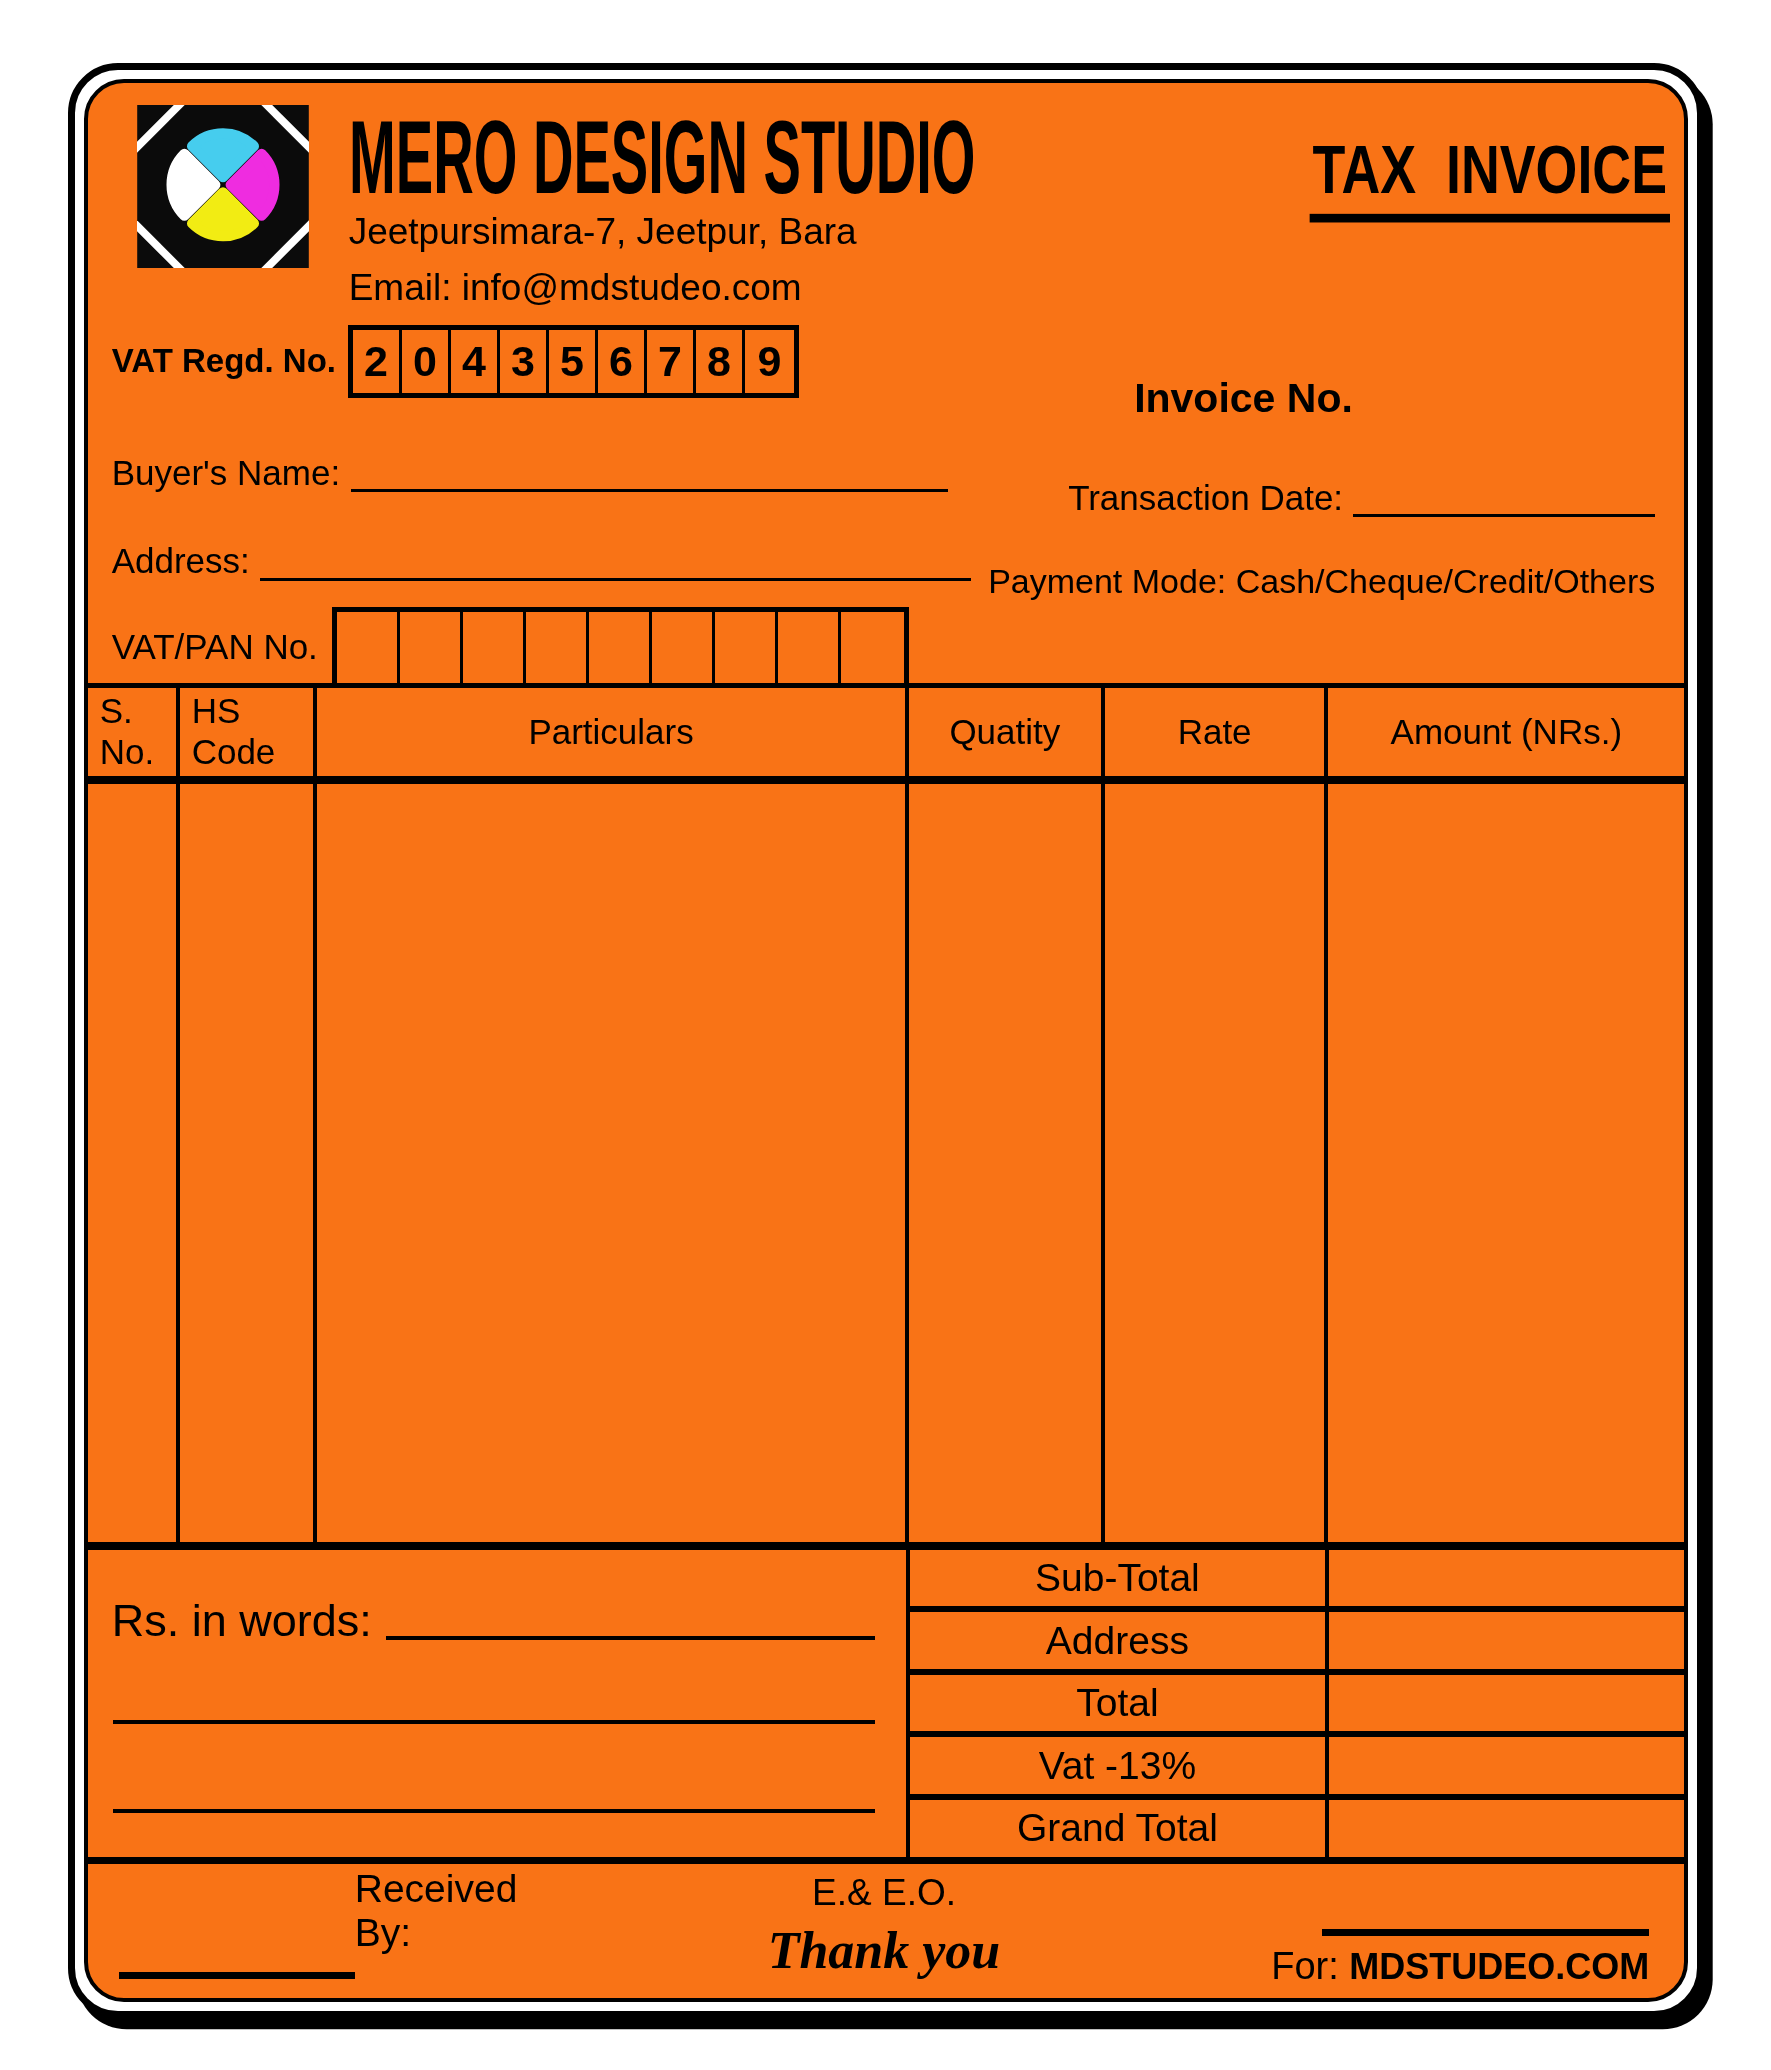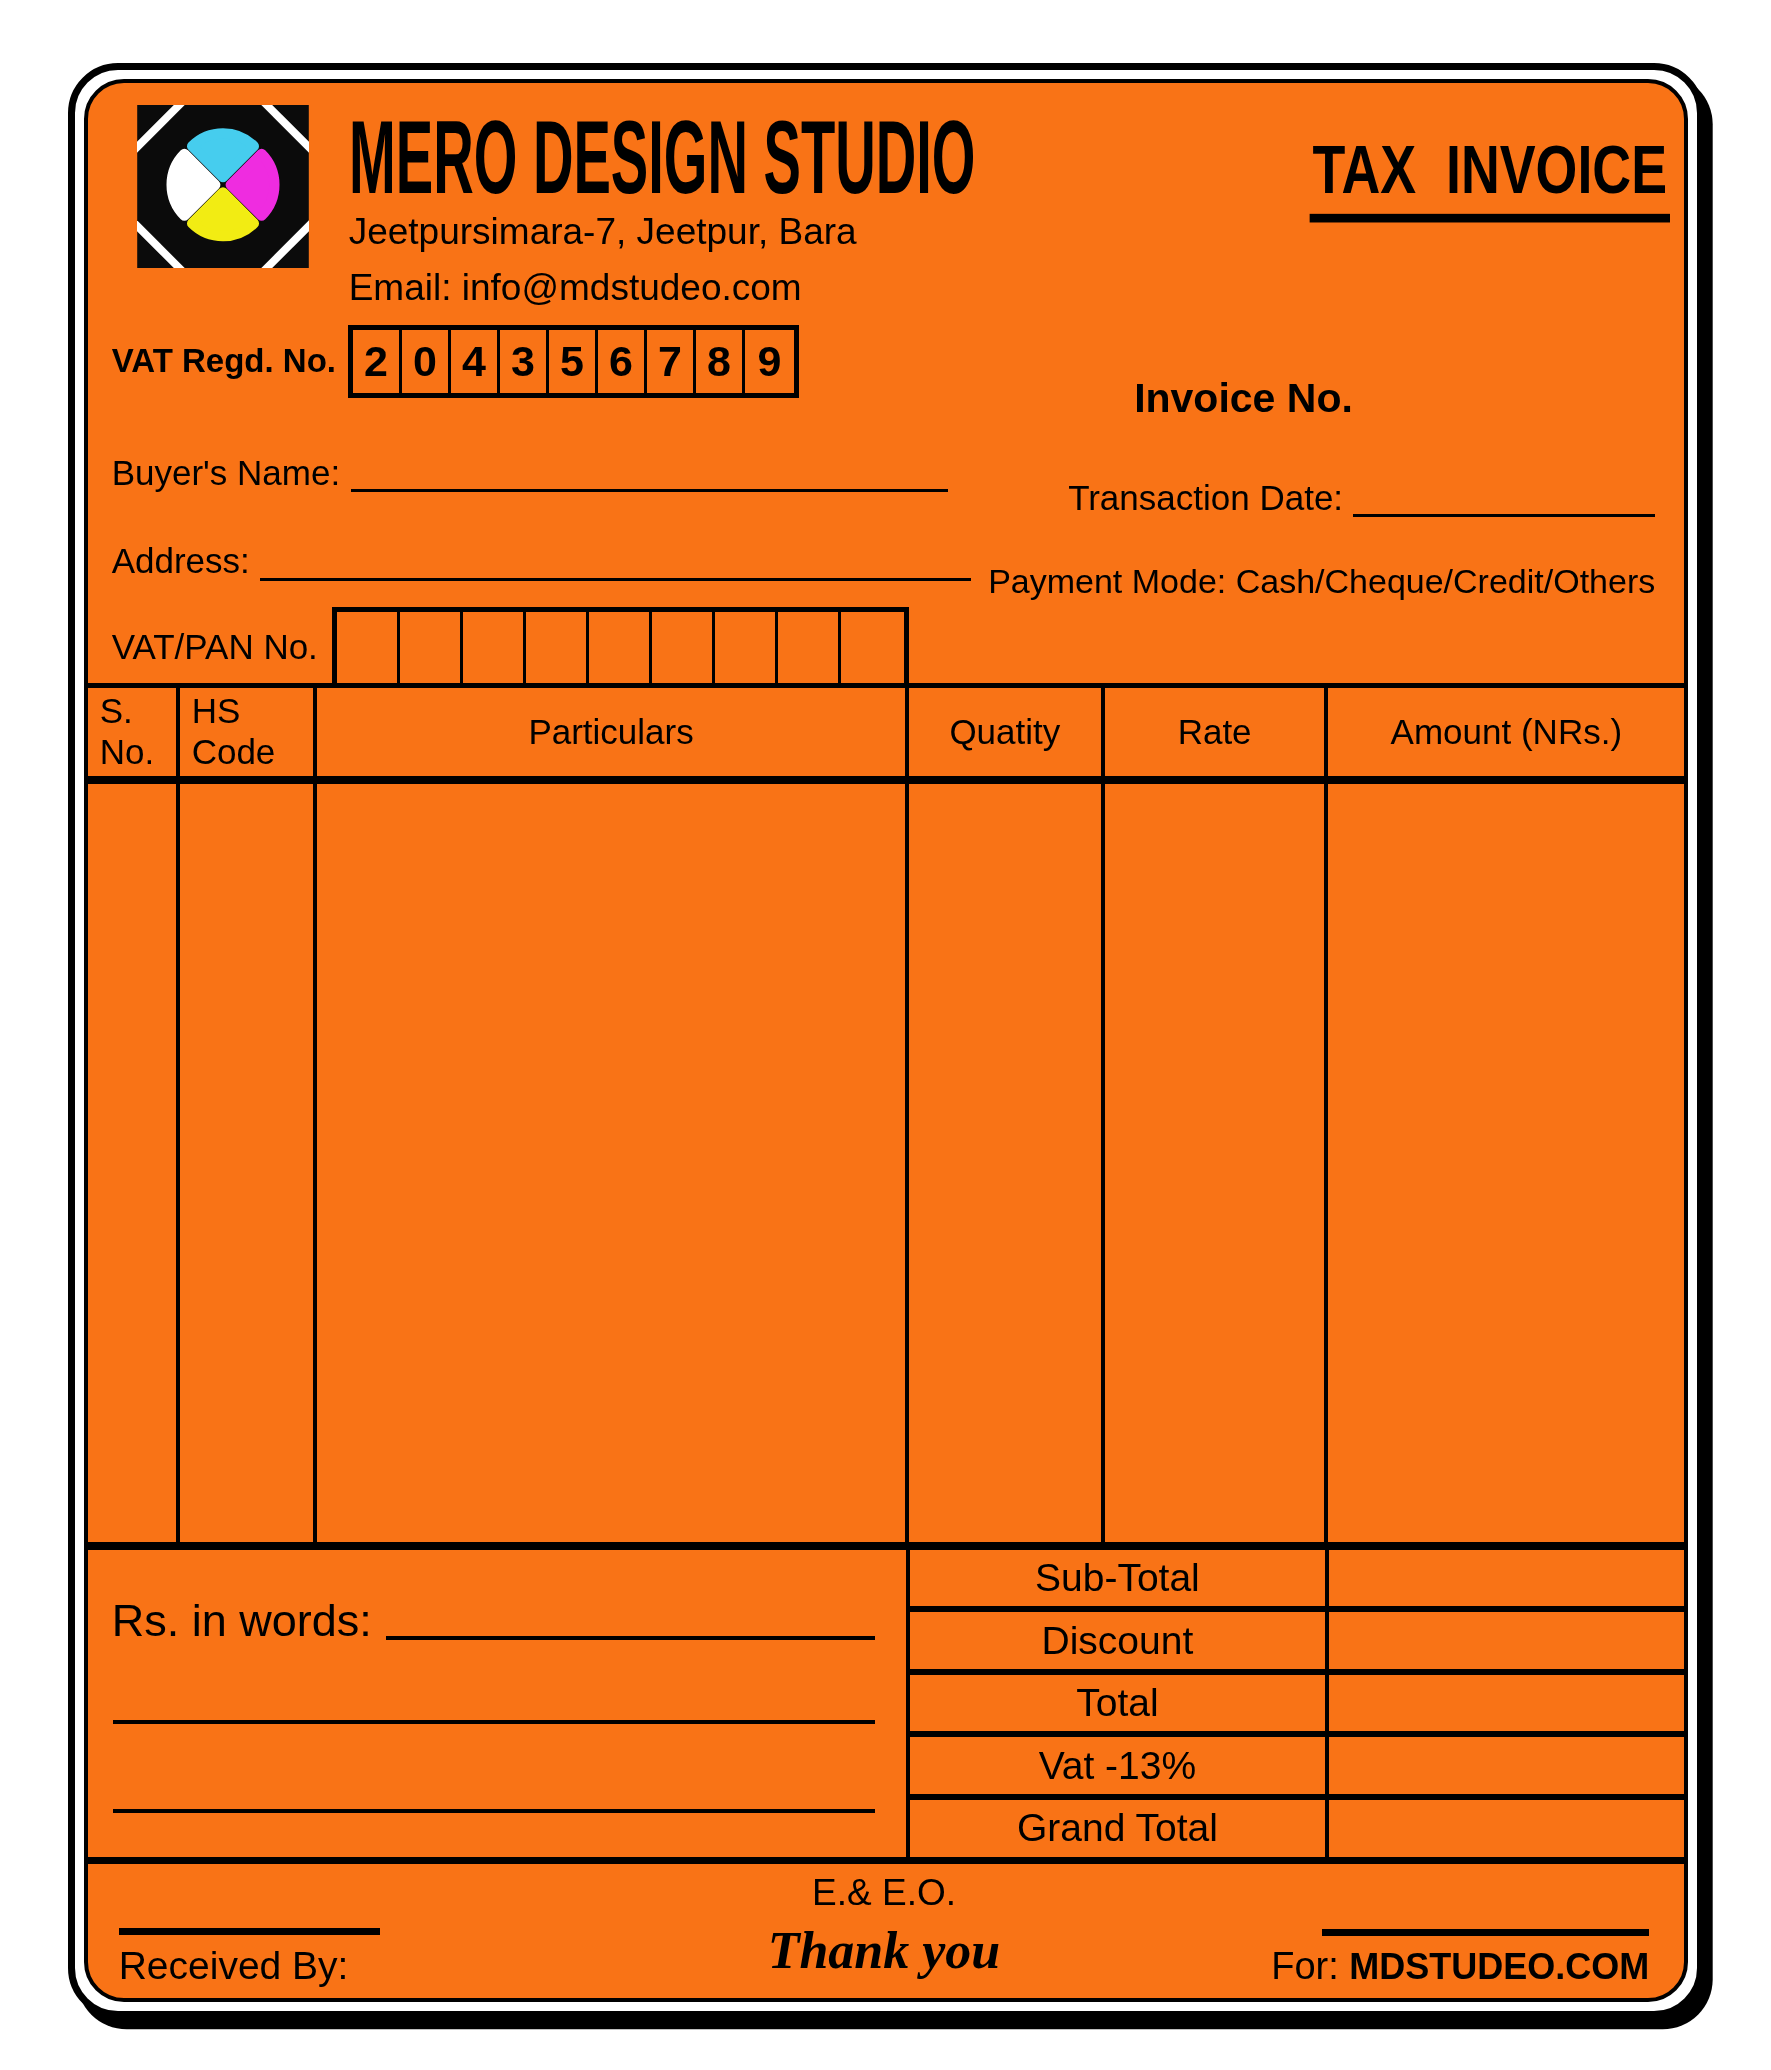--- a/index.html
+++ b/index.html
@@ -125,21 +125,21 @@
     display: flex; align-items: center; justify-content: center;
     font-size: 39px;
   }
   .tvalue { flex: 1; }
 
   
   .footer {
     border-top: 7.8px solid #000; flex: 1;
     display: flex; padding: 3.5px 35px 10.4px 31px;
   }
-  .f-left { width: 29%; display: flex; flex-direction: column; justify-content: flex-end; }
+  .f-left { width: 29%; display: flex; flex-direction: row; justify-content: flex-end; }
   .f-line { border-bottom: 7px solid #000; margin-bottom: 8.7px; }
   .f-line.left { width: 261px; }
   .f-label { font-size: 39px; }
   .f-center { flex: 1; text-align: center; }
   .eeo { font-size: 37px; margin-top: 5.2px; }
   .thankyou {
     font-family: "Liberation Serif", serif;
     font-style: italic; font-weight: bold;
     font-size: 52px; margin-top: 7px;
   }
@@ -268,21 +268,21 @@
         <div class="blank-line blank2"></div>
         <div class="blank-line blank3"></div>
       </div>
 
       <div class="totals">
         <div class="trow">
           <div class="tlabel">Sub-Total</div>
           <div class="tvalue"></div>
         </div>
         <div class="trow">
-          <div class="tlabel">Discount</div>
+          <div class="tlabel">Address</div>
           <div class="tvalue"></div>
         </div>
         <div class="trow">
           <div class="tlabel">Total</div>
           <div class="tvalue"></div>
         </div>
         <div class="trow">
           <div class="tlabel">Vat -13%</div>
           <div class="tvalue"></div>
         </div>

